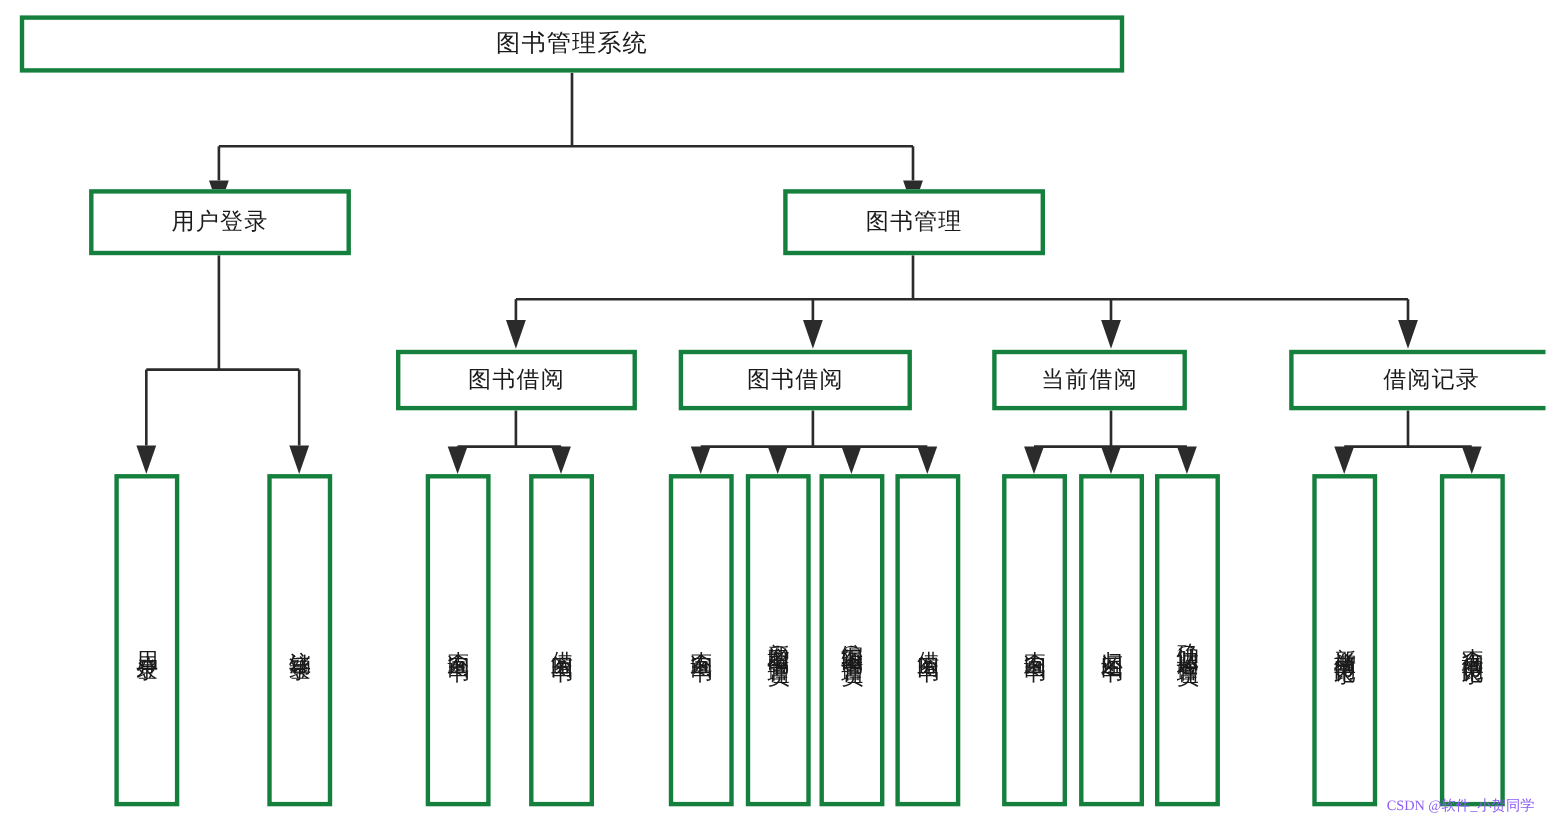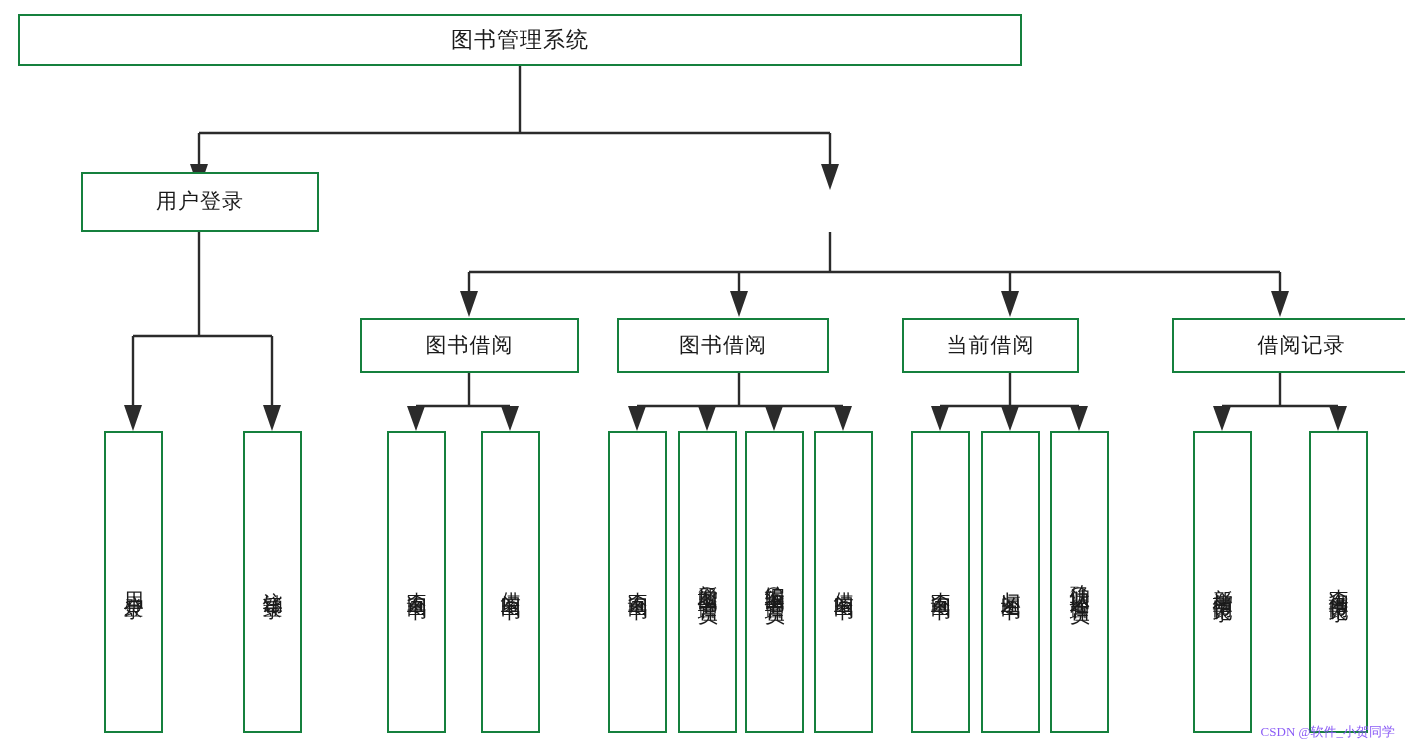--- a/index.html
+++ b/index.html
@@ -7,21 +7,21 @@
   body{
     font-family:"DejaVu Sans","Liberation Sans",sans-serif;
     width:1405px;height:747px;overflow:hidden;position:relative;
   }
   #diagram-root{position:relative;width:1405px;height:747px;background:#ffffff;}
 
   .node{
     position:absolute;
     box-sizing:border-box;
     background:#ffffff;
-    border:2px solid #15803d;
+    border:4px solid #15803d;
     display:flex;
     align-items:center;
     justify-content:center;
     color:#1a1a1a;
   }
   .node.horiz{
     writing-mode:horizontal-tb;
     font-size:21px;
     letter-spacing:1px;
     line-height:1.2;
@@ -118,20 +118,23 @@
     <polygon points="1329,406 1347,406 1338,431"></polygon>
   </svg>
 
   <div class="node horiz root" style="left:18px;top:14px;width:1004px;height:52px;">
     <span>图书管理系统</span>
   </div>
 
   <div class="node horiz" style="left:81px;top:172px;width:238px;height:60px;">
     <span>用户登录</span>
   </div>
+  <div class="node horiz" style="left:712px;top:172px;width:238px;height:60px;">
+    <span>图书管理</span>
+  </div>
 
   <div class="node horiz" style="left:360px;top:318px;width:219px;height:55px;">
     <span>图书借阅</span>
   </div>
   <div class="node horiz" style="left:617px;top:318px;width:212px;height:55px;">
     <span>图书借阅</span>
   </div>
   <div class="node horiz" style="left:902px;top:318px;width:177px;height:55px;">
     <span>当前借阅</span>
   </div>

